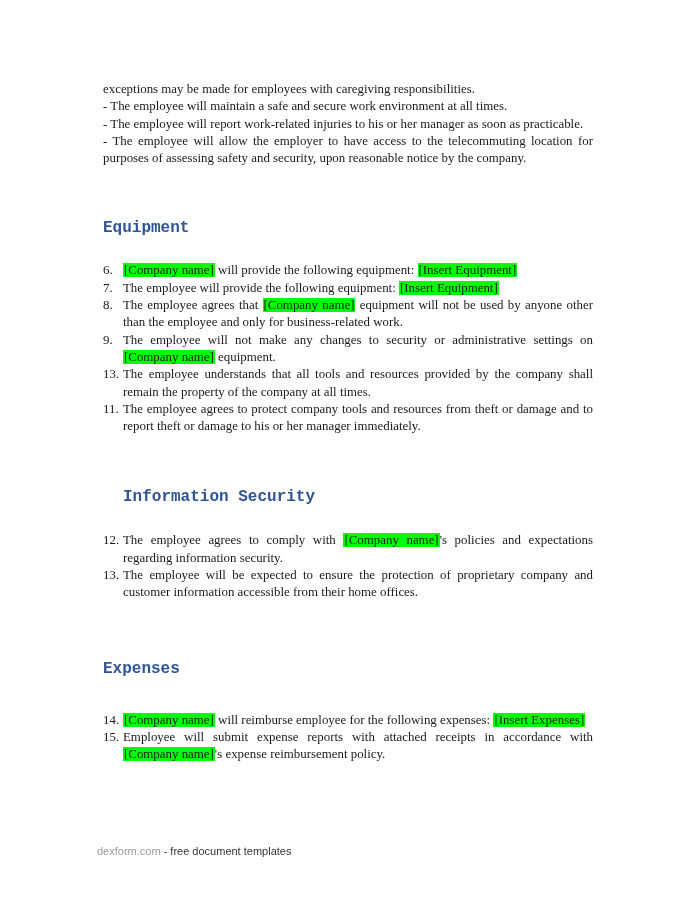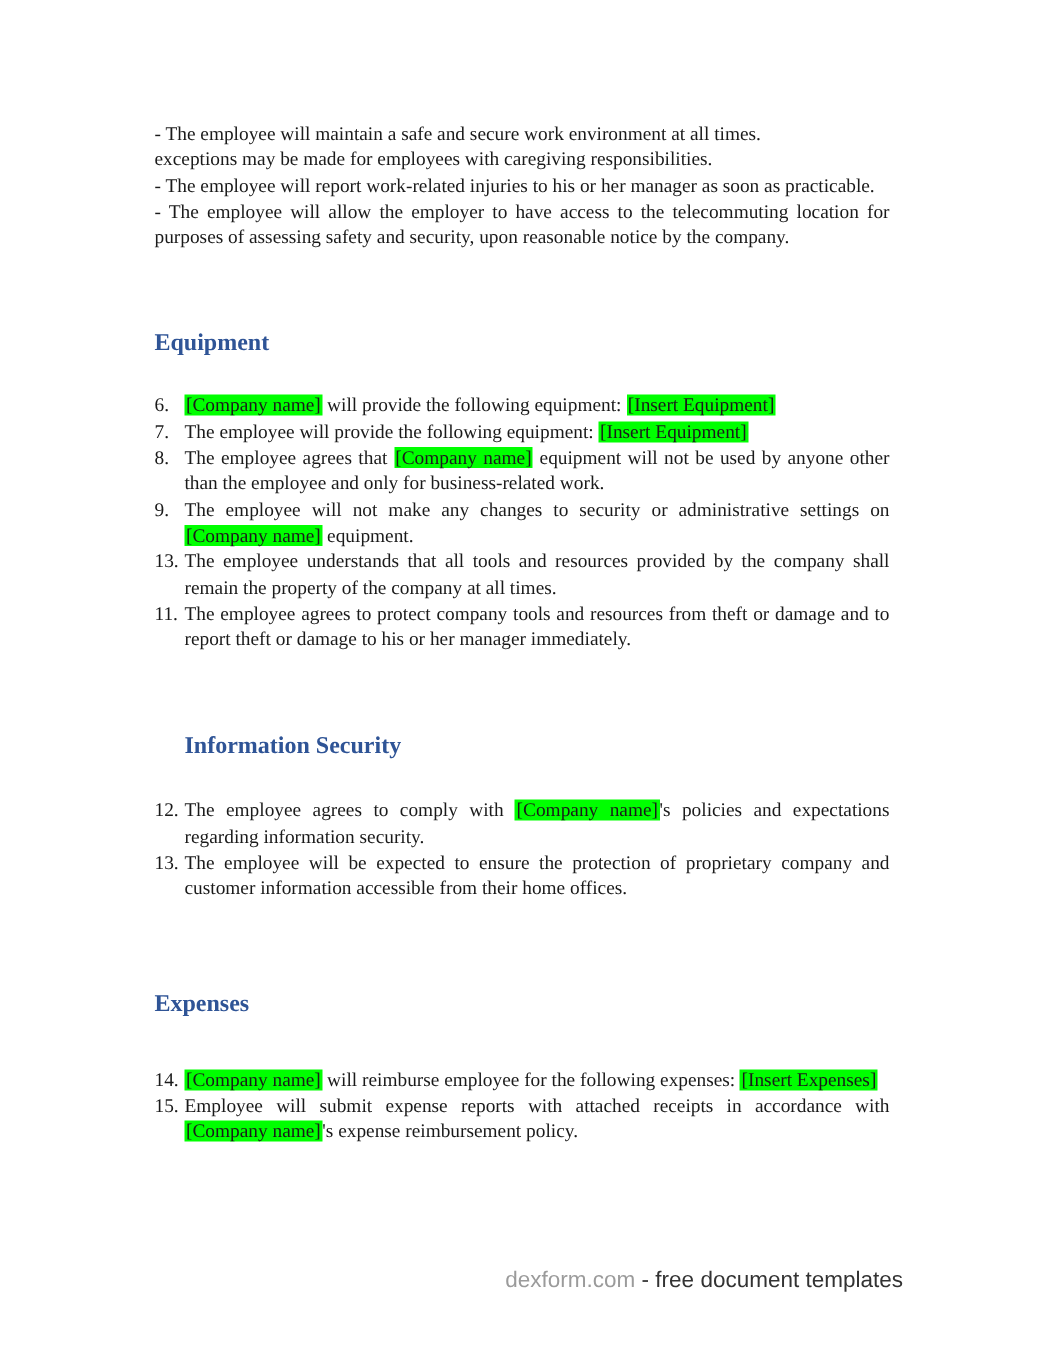--- a/index.html
+++ b/index.html
@@ -18,21 +18,21 @@
     top: 81px;
     width: 490px;
     font-size: 12.9px;
     line-height: 17.3px;
   }
   .para {
     margin: 0;
     text-align: justify;
   }
   .heading {
-    font-family: Liberation Serif, serif;
+    font-family: Liberation Mono, monospace;
     font-weight: bold;
     font-size: 16px;
     line-height: 21px;
     color: var(--heading-color, #2F5496);
     margin: 0;
   }
   .h-equipment { margin-top: 51px; }
   .h-infosec   { margin-top: 52px; margin-left: 20px; }
   .h-expenses  { margin-top: 57px; }
   .list { margin-top: 23px; }
@@ -47,41 +47,41 @@
     flex: 1;
     text-align: justify;
   }
   .hl {
     background: var(--highlight-color, #00FF00);
     padding: 0 1px;
   }
   .footer {
     position: absolute;
     top: 845px;
-    left: 112px;
+    left: 97px;
     width: 490px;
-    text-align: right;
+    text-align: left;
     font-family: "Liberation Sans", sans-serif;
-    font-size: 15px;
+    font-size: 11px;
     color: #333333;
   }
   .footer-link {
     color: var(--footer-link-color, #9B9B9B);
     cursor: pointer;
   }
 </style>
 </head>
 <body>
 
 <div class="page">
   <div class="content">
 
     <div>
+      <div class="para">exceptions may be made for employees with caregiving responsibilities.</div>
       <div class="para">- The employee will maintain a safe and secure work environment at all times.</div>
-      <div class="para">exceptions may be made for employees with caregiving responsibilities.</div>
       <div class="para">- The employee will report work-related injuries to his or her manager as soon as practicable.</div>
       <div class="para">- The employee will allow the employer to have access to the telecommuting location for purposes of assessing safety and security, upon reasonable notice by the company.</div>
     </div>
 
     <h2 class="heading h-equipment">Equipment</h2>
     <div class="list">
         <div class="li">
           <span class="num">6.</span>
           <span class="txt"><span class="hl">[Company name]</span><span> will provide the following equipment: </span><span class="hl">[Insert Equipment]</span></span>
         </div>

